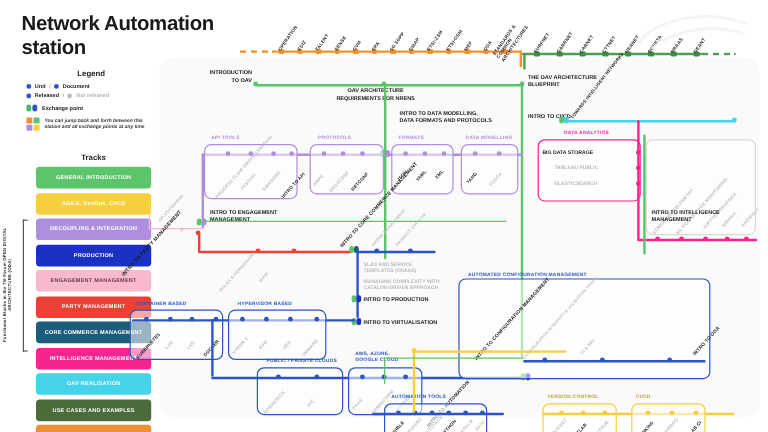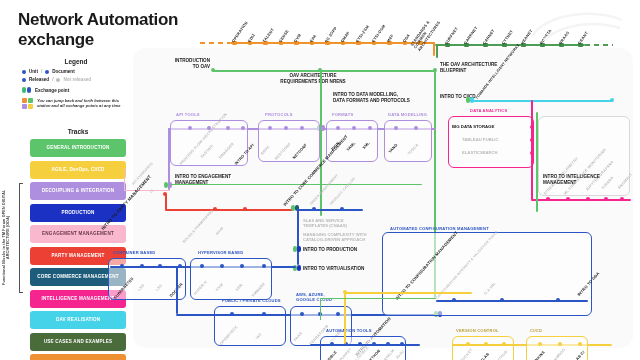--- a/index.html
+++ b/index.html
@@ -98,21 +98,21 @@
   .stationdot { position:absolute; width:4px; height:4px; border-radius:50%; }
   .exchdot { position:absolute; width:4px; height:6px; border-radius:2px; }
 </style>
 </head>
 <body>
 
 <div id="root">
 
   <div class="title">
     <div>Network Automation</div>
-    <div>exchange</div>
+    <div>station</div>
   </div>
 
   <div class="legend">
     <div class="legend-title">Legend</div>
 
     <div class="lg-row">
       <span class="dot"></span>
       <span>Unit</span>
       <span class="sep">/</span>
       <span class="dot"></span>

